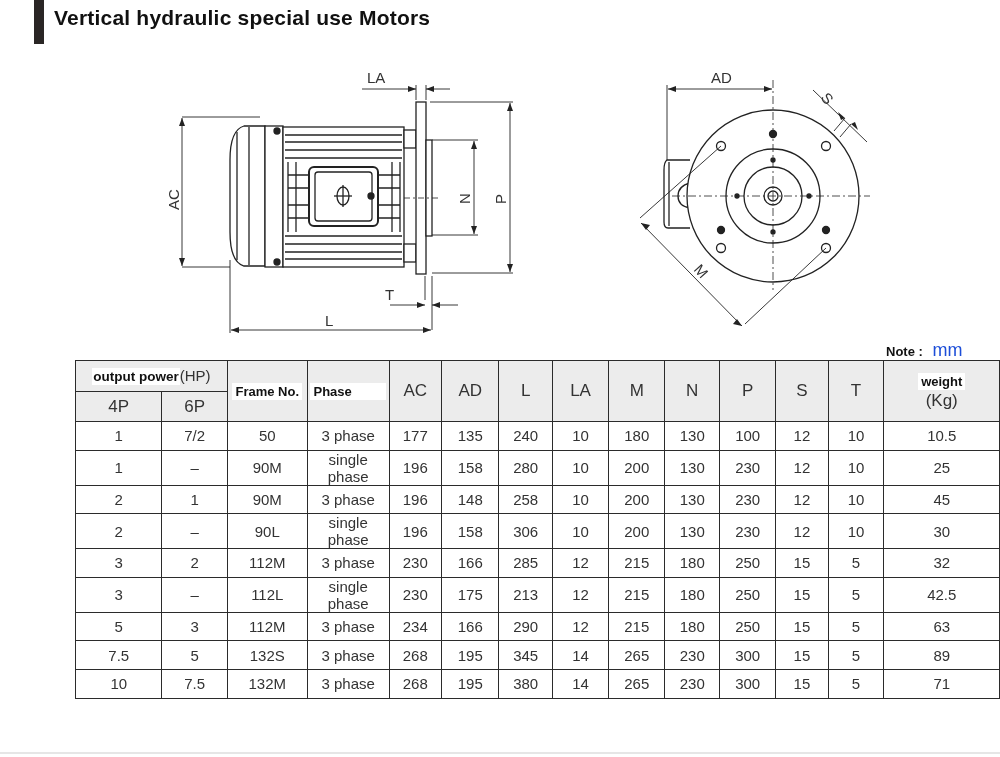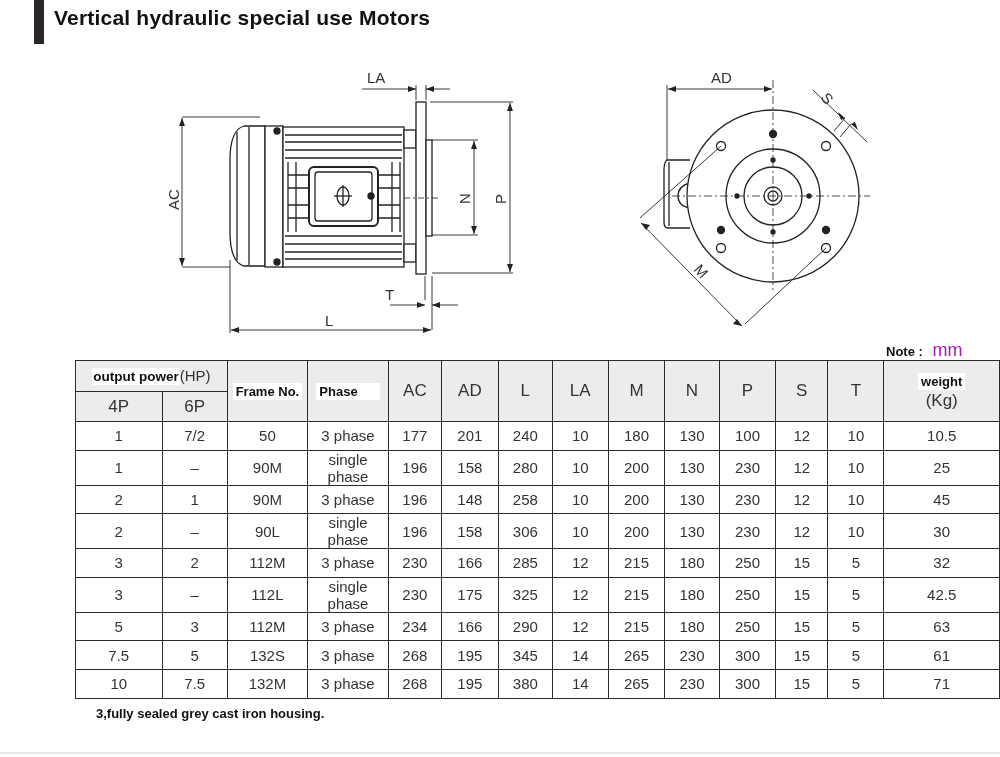--- a/index.html
+++ b/index.html
@@ -1,32 +1,32 @@
 <!DOCTYPE html>
 <html><head>
 <meta charset="utf-8">
 <style>
   html, body { margin:0; padding:0; background:#ffffff; }
   body { width:1000px; height:757px; position:relative; overflow:hidden; font-family:"Liberation Sans", sans-serif; color:#222; }
   .title-bar { position:absolute; left:34px; top:0; width:10px; height:44px; background:#2a2625; }
   .title { position:absolute; left:54px; top:6px; font-size:21px; font-weight:bold; color:#111; letter-spacing:0.2px; }
   .drawing { position:absolute; left:0; top:50px; width:1000px; height:300px; }
   .unit { position:absolute; left:886px; top:340px; font-size:13px; font-weight:bold; color:#111; }
-  .unit .val { font-weight:normal; font-size:18px; margin-left:6px; color:#a21caf; }
+  .unit .val { font-weight:normal; font-size:18px; margin-left:6px; color:#1d4ed8; }
   table.spec { position:absolute; left:36px; top:360px; border-collapse:collapse; table-layout:fixed;margin-left:39px; }
   table.spec td, table.spec th { border:1.5px solid #2b2b2b; text-align:center; padding:0; font-weight:normal; color:#333; }
   table.spec th { background:#ececec; font-size:17px; }
   table.spec td { height:27.6px; font-size:15px; background:#fff; }
   th.op { text-align:left; height:30px; }
   th.op .b { background:#fff; font-weight:bold; font-size:13.5px; color:#111; padding:1px 1px; }
   th.op .u { font-size:15px; }
   th.sub { font-size:14px; height:29px; }
   th .bl { background:#fff; font-weight:bold; font-size:13px; color:#111; padding:1px 3px; }
   th.phase { text-align:left; }
-  th.phase .bl { padding-right:22px; }
+  th.phase .bl { padding-right:34px; }
   td.ph3 { font-weight:bold; font-size:14px; color:#111; }
   td.ph1 { font-weight:bold; font-size:11px; color:#111; }
   td.sm { font-size:13px; }
   .note { position:absolute; left:38px; top:706px; font-size:13px; font-weight:bold; color:#111; line-height:16px; }
   .note .dot { display:inline-block; width:14px; height:14px; border-radius:50%; background:#222; vertical-align:-2px; margin-right:5px; }
   .note .l2 { padding-left:58px; }
   .footer-rule { position:absolute; left:0; top:752px; width:1000px; height:2px; background:#e6e6e6; }
 </style>
 </head>
 <body>
@@ -217,21 +217,21 @@
       <th class="sub">6P</th>
     </tr>
   </thead>
   <tbody id="spec-body">
       <tr>
         <td>1</td>
         <td>7/2</td>
         <td class="sm">50</td>
         <td class="ph3">3 phase</td>
         <td>177</td>
-        <td>201</td>
+        <td>135</td>
         <td>240</td>
         <td>10</td>
         <td class="sm">180</td>
         <td>130</td>
         <td>100</td>
         <td>12</td>
         <td>10</td>
         <td>10.5</td>
       </tr>
       <tr>
@@ -298,21 +298,21 @@
         <td>5</td>
         <td>32</td>
       </tr>
       <tr>
         <td>3</td>
         <td>–</td>
         <td class="sm">112L</td>
         <td class="ph1">single phase</td>
         <td>230</td>
         <td>175</td>
-        <td>325</td>
+        <td>213</td>
         <td>12</td>
         <td class="sm">215</td>
         <td>180</td>
         <td>250</td>
         <td>15</td>
         <td>5</td>
         <td>42.5</td>
       </tr>
       <tr>
         <td>5</td>
@@ -337,21 +337,21 @@
         <td class="ph3">3 phase</td>
         <td>268</td>
         <td>195</td>
         <td>345</td>
         <td>14</td>
         <td class="sm">265</td>
         <td>230</td>
         <td>300</td>
         <td>15</td>
         <td>5</td>
-        <td>61</td>
+        <td>89</td>
       </tr>
       <tr>
         <td>10</td>
         <td>7.5</td>
         <td class="sm">132M</td>
         <td class="ph3">3 phase</td>
         <td>268</td>
         <td>195</td>
         <td>380</td>
         <td>14</td>
@@ -359,15 +359,14 @@
         <td>230</td>
         <td>300</td>
         <td>15</td>
         <td>5</td>
         <td>71</td>
       </tr>
     </tbody>
 </table>
 
 <div class="note">
-  <div class="l2">3,fully sealed grey cast iron housing.</div>
 </div>
 <div class="footer-rule"></div>
 
 </body></html>

